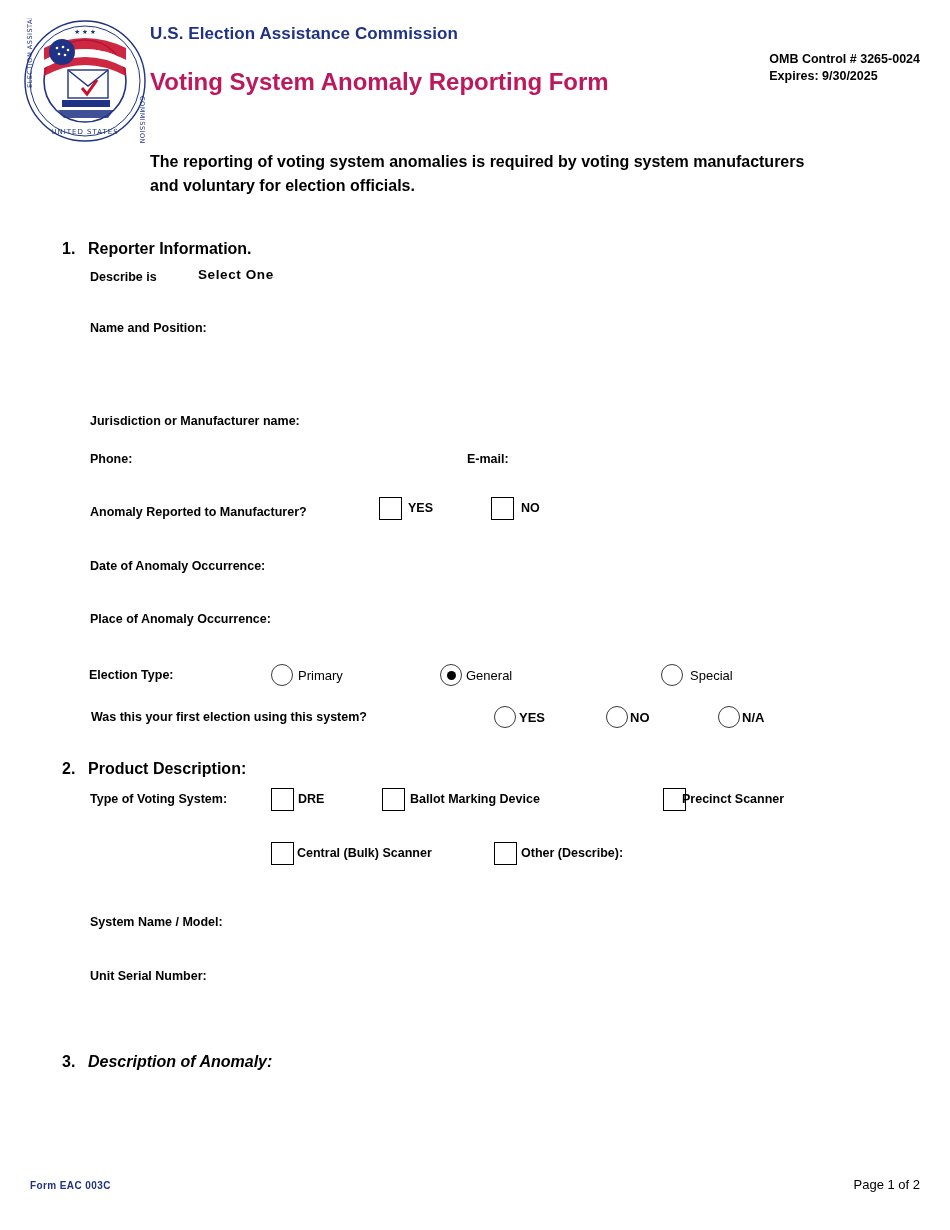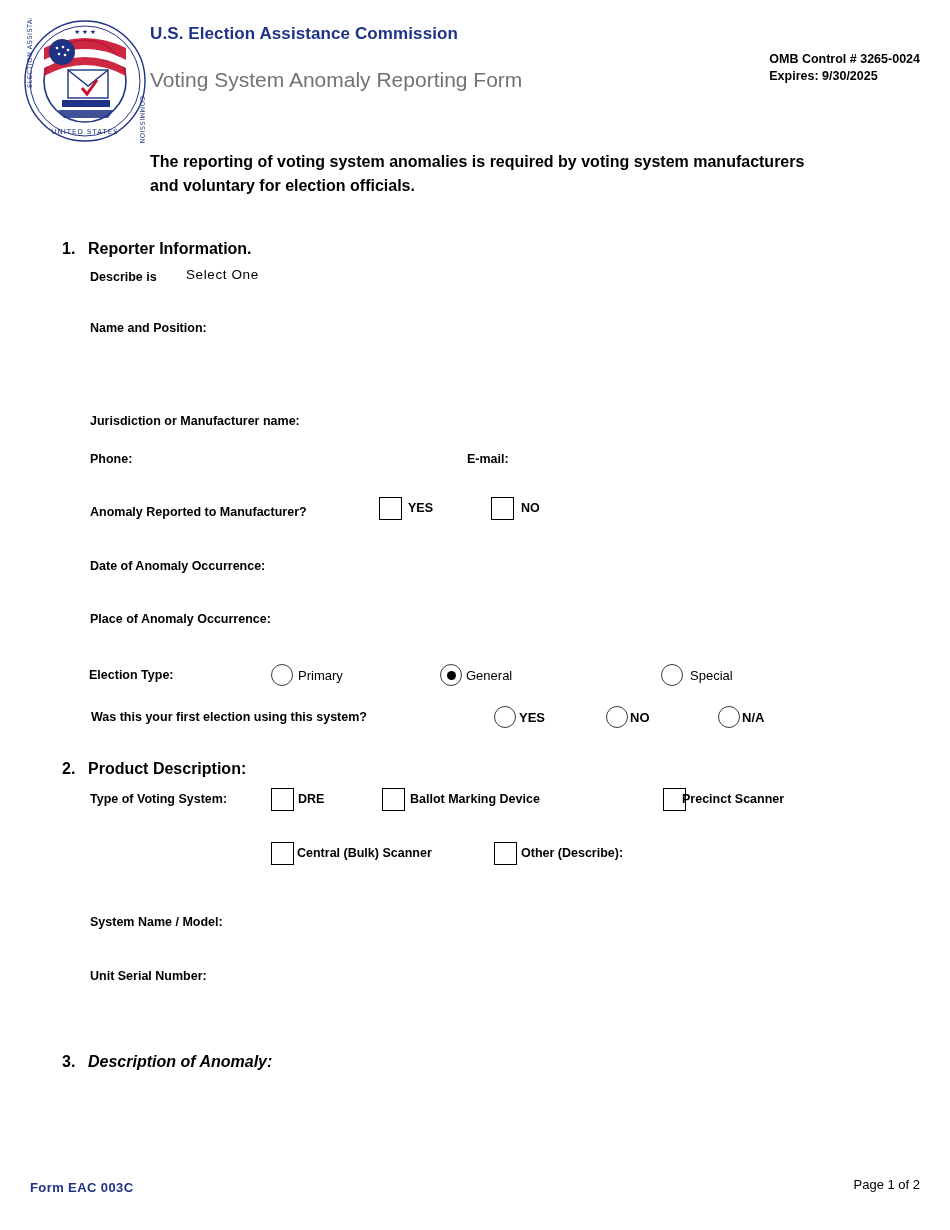--- a/index.html
+++ b/index.html
@@ -30,23 +30,23 @@
     top: 24px;
   }
   .agency-name {
     font-size: 17px;
     font-weight: bold;
     color: #1f3285;
     letter-spacing: 0.1px;
   }
   .form-title {
     margin-top: 24px;
-    font-size: 21px;
-    font-weight: normal;
-    color: #737373;
+    font-size: 24px;
+    font-weight: bold;
+    color: #be185d;
   }
   .omb-block {
     position: absolute;
     right: 30px;
     top: 52px;
     text-align: left;
     font-size: 12.5px;
     font-weight: bold;
   }
   .omb-block div + div { margin-top: 3px; }
@@ -133,21 +133,21 @@
   }
   .radio-lbl.b {
     font-weight: bold;
   }
 
   
   .footer-left {
     position: absolute;
     left: 30px;
     top: 1180px;
-    font-size: 13px;
+    font-size: 10px;
     font-weight: bold;
     color: #1f3285;
     letter-spacing: 0.4px;
   }
   .footer-right {
     position: absolute;
     right: 30px;
     top: 1177px;
     font-size: 13px;
   }
@@ -192,21 +192,21 @@
   <div>OMB Control # 3265-0024</div>
   <div>Expires: 9/30/2025</div>
 </div>
 
 <div class="intro">The reporting of voting system anomalies is required by voting system manufacturers and voluntary for election officials.</div>
 
 <div class="section-num" style="left:62px; top:240px;">1.</div>
 <div class="section-title" style="left:88px; top:240px;">Reporter Information.</div>
 
 <div class="lbl" style="left:90px; top:270px;">Describe is</div>
-<div class="lbl-plain" style="left:186px; top:267px;">Select One</div>
+<div class="lbl-plain" style="left:198px; top:267px;font-weight:bold;">Select One</div>
 
 <div class="lbl" style="left:90px; top:321px;">Name and Position:</div>
 <div class="lbl" style="left:90px; top:386px;margin-top:28px;">Jurisdiction or Manufacturer name:</div>
 
 <div class="lbl" style="left:90px; top:452px;">Phone:</div>
 <div class="lbl" style="left:467px; top:452px;">E-mail:</div>
 
 <div class="lbl" style="left:90px; top:505px;">Anomaly Reported to Manufacturer?</div>
 <div class="cbox" style="left:379px; top:497px;"></div>
 <div class="cbox-lbl" style="left:408px; top:501px;">YES</div>

